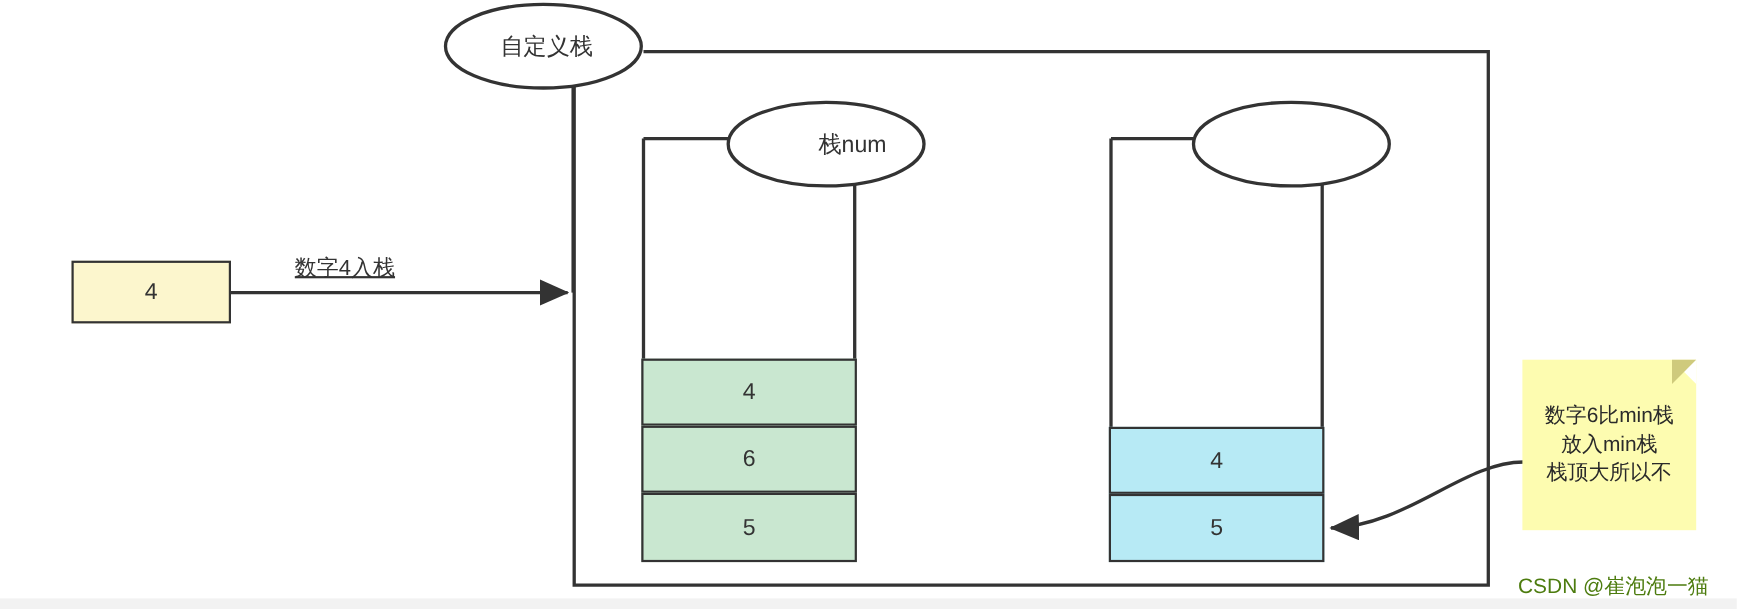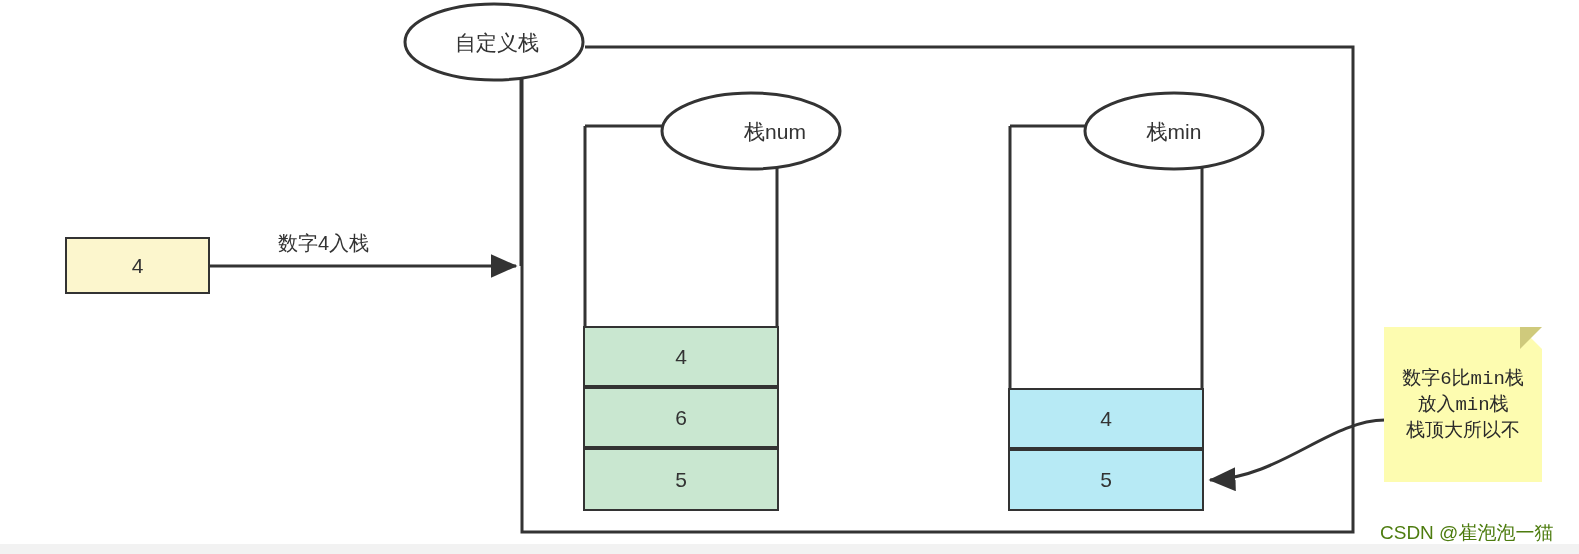--- a/index.html
+++ b/index.html
@@ -141,46 +141,45 @@
 
     <ellipse cx="1174" cy="131" rx="89" ry="38" fill="#ffffff" stroke="#333333" stroke-width="3"></ellipse>
 
     <line x1="210" y1="266" x2="516" y2="266" stroke="#333333" stroke-width="3" marker-end="url(#arrowhead)"></line>
 
     <path d="M 1385,420 C 1330,420 1280,478 1210,480" fill="none" stroke="#333333" stroke-width="3" marker-end="url(#arrowhead-curve)"></path>
   </svg>
 
   <div class="node-text" style="left:405px; top:30px; width:184px;">自定义栈</div>
   <div class="node-text" style="left:662px; top:119px; width:178px;padding-left:24px;">栈num</div>
-  <div class="node-text" style="left:1085px; top:119px; width:178px;">栈min</div>
 
   <div class="yellow-box" style="left:65px; top:237px; width:145px; height:57px;">
     <div class="cell-text">4</div>
   </div>
 
-  <div class="edge-label" style="left:278px; top:230px;">数字4入栈</div>
+  <div class="edge-label" style="left:268px; top:230px;text-decoration:underline;">数字4入栈</div>
 
   <div class="stack-cell green-cell" style="left:583px; top:326px; width:196px; height:61px;">
     <div class="cell-text">4</div>
   </div>
   <div class="stack-cell green-cell" style="left:583px; top:387px; width:196px; height:61px;">
     <div class="cell-text">6</div>
   </div>
   <div class="stack-cell green-cell" style="left:583px; top:448px; width:196px; height:63px;">
     <div class="cell-text">5</div>
   </div>
 
   <div class="stack-cell blue-cell" style="left:1008px; top:388px; width:196px; height:61px;">
     <div class="cell-text">4</div>
   </div>
   <div class="stack-cell blue-cell" style="left:1008px; top:449px; width:196px; height:62px;">
     <div class="cell-text">5</div>
   </div>
 
-  <div class="sticky" style="left:1384px; top:327px; width:158px; height:155px;font-family:Liberation Mono, monospace;">
+  <div class="sticky" style="left:1384px; top:327px; width:158px; height:155px;">
     <div class="sticky-fold"></div>
     <div class="sticky-fold-tri"></div>
     <div class="sticky-text">
       <div>数字6比min栈</div>
       <div>放入min栈</div>
       <div>栈顶大所以不</div>
     </div>
   </div>
 
   <div class="watermark" style="left:1380px; top:520px;">CSDN @崔泡泡一猫</div>

